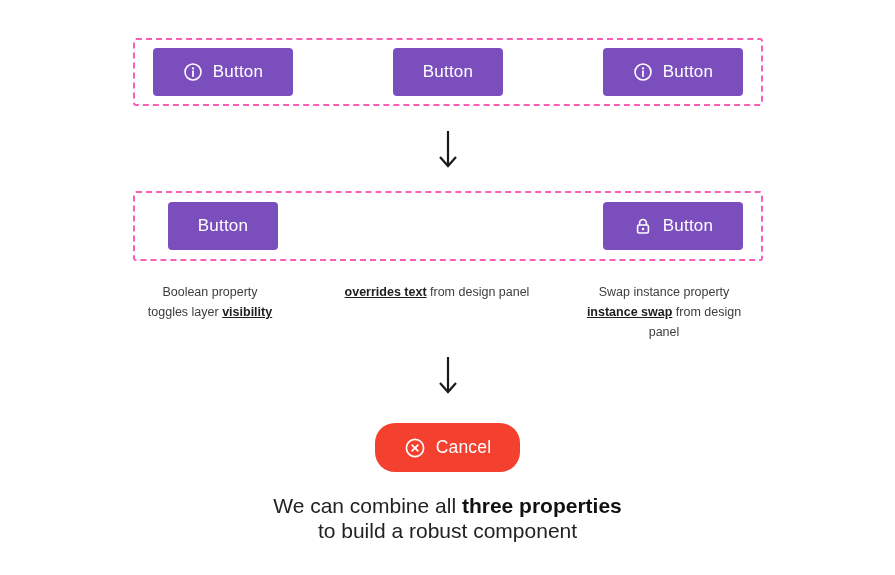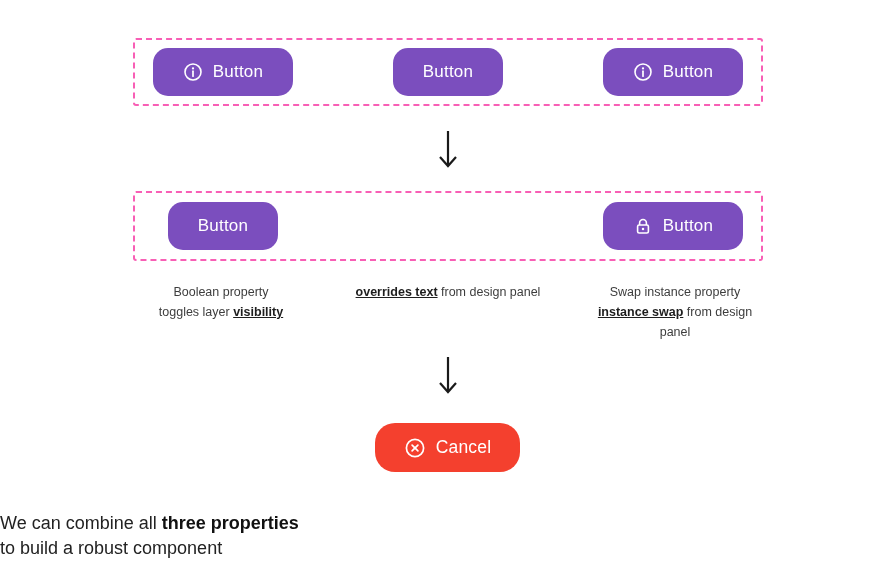--- a/index.html
+++ b/index.html
@@ -35,21 +35,21 @@
     display: flex;
     justify-content: center;
   }
 
   
   .pbtn {
     height: 48px;
     background: var(--button-purple, #7B4EBE);
     color: var(--button-text, #ffffff);
     border: none;
-    border-radius: 15px;
+    border-radius: 4px;
     padding: 8px 30px;
     font-family: inherit;
     font-size: 17px;
     font-weight: 500;
     letter-spacing: 0.2px;
     display: inline-flex;
     align-items: center;
     justify-content: center;
     gap: 10px;
     cursor: pointer;
@@ -64,21 +64,21 @@
     left: 436px;
     width: 24px;
     height: 40px;
   }
   .arrow1 { top: 130px; }
   .arrow2 { top: 356px; }
 
   
   .captions {
     position: absolute;
-    left: 128px;
+    left: 117px;
     top: 282px;
     width: 640px;
     display: flex;
     justify-content: space-between;
   }
   .caption {
     width: 186px;
     text-align: center;
     font-size: 12.5px;
     line-height: 20px;
@@ -106,24 +106,24 @@
     justify-content: center;
     gap: 10px;
     cursor: pointer;
   }
   .cancel-btn .icon { display: inline-flex; align-items: center; }
 
   
   .footer {
     position: absolute;
     left: 0;
-    top: 511px;
+    top: 493px;
     width: 895px;
-    text-align: left;
-    font-size: 18px;
+    text-align: center;
+    font-size: 21px;
     line-height: 25px;
     color: var(--footer-text, #222222);
   }
   .footer strong { font-weight: 700; color: #111111; }
 </style>
 </head>
 <body>
 
 <div class="canvas">
 

